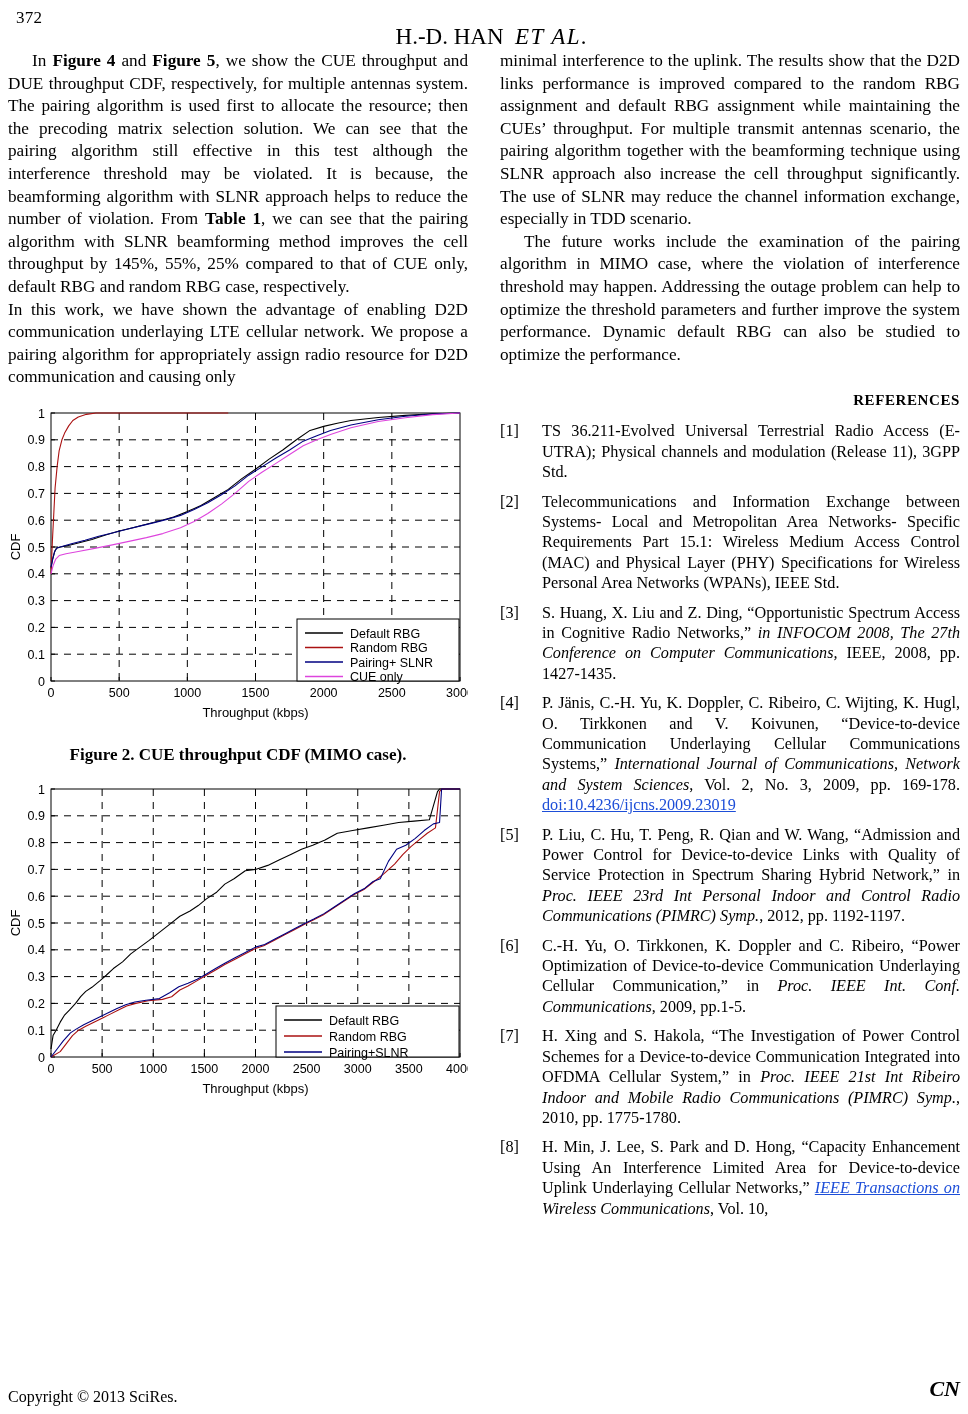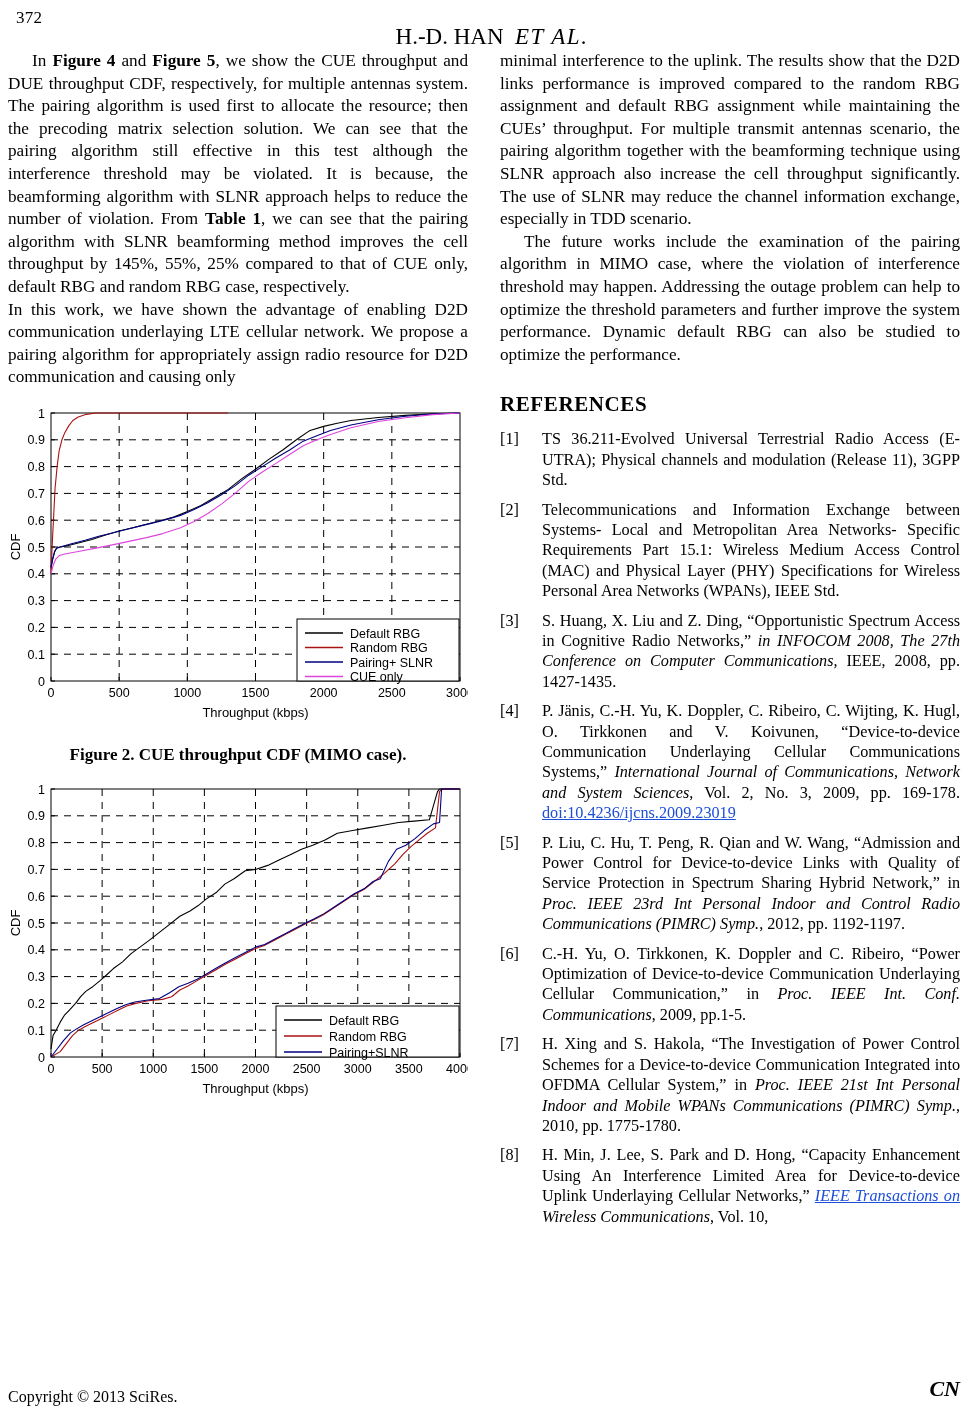--- a/index.html
+++ b/index.html
@@ -72,23 +72,23 @@
   .i { font-style: italic; }
 
   h2.section {
     font-size: 18.5px;
     font-weight: bold;
     margin: 20px 0 8px 0;
     line-height: 24px;
   }
 
   h2.refhead {
-    font-size: 21px;
+    font-size: 15px;
     font-weight: bold;
-    text-align: left;
+    text-align: right;
     margin: 26px 0 12px 0;
     letter-spacing: 0.6px;
   }
 
   
   .ref {
     display: flex;
     font-size: 16.2px;
     line-height: 20.4px;
     margin-bottom: 9px;
@@ -349,21 +349,21 @@
         <span class="txt"><span>P. Liu, C. Hu, T. Peng, R. Qian and W. Wang, “Admission and Power Control for Device-to-device Links with Quality of Service Protection in Spectrum Sharing Hybrid Network,” in </span><span class="i">Proc. IEEE 23rd Int Personal Indoor and Control Radio Communications (PIMRC) Symp.</span><span>, 2012, pp. 1192-1197.</span></span>
       </div>
 
       <div class="ref">
         <span class="num">[6]</span>
         <span class="txt"><span>C.-H. Yu, O. Tirkkonen, K. Doppler and C. Ribeiro, “Power Optimization of Device-to-device Communication Underlaying Cellular Communication,” in </span><span class="i">Proc. IEEE Int. Conf. Communications</span><span>, 2009, pp.1-5.</span></span>
       </div>
 
       <div class="ref">
         <span class="num">[7]</span>
-        <span class="txt"><span>H. Xing and S. Hakola, “The Investigation of Power Control Schemes for a Device-to-device Communication Integrated into OFDMA Cellular System,” in </span><span class="i">Proc. IEEE 21st Int Personal Indoor and Mobile WPANs Communications (PIMRC) Symp.</span><span>, 2010, pp. 1775-1780.</span></span>
+        <span class="txt"><span>H. Xing and S. Hakola, “The Investigation of Power Control Schemes for a Device-to-device Communication Integrated into OFDMA Cellular System,” in </span><span class="i">Proc. IEEE 21st Int Ribeiro Indoor and Mobile Radio Communications (PIMRC) Symp.</span><span>, 2010, pp. 1775-1780.</span></span>
       </div>
 
       <div class="ref">
         <span class="num">[8]</span>
         <span class="txt"><span>H. Min, J. Lee, S. Park and D. Hong, “Capacity Enhancement Using An Interference Limited Area for Device-to-device Uplink Underlaying Cellular Networks,” </span><span class="link i">IEEE Transactions on </span><span class="i">Wireless Communications</span><span>, Vol. 10,</span></span>
       </div>
 
     </div>
   </div>
 

